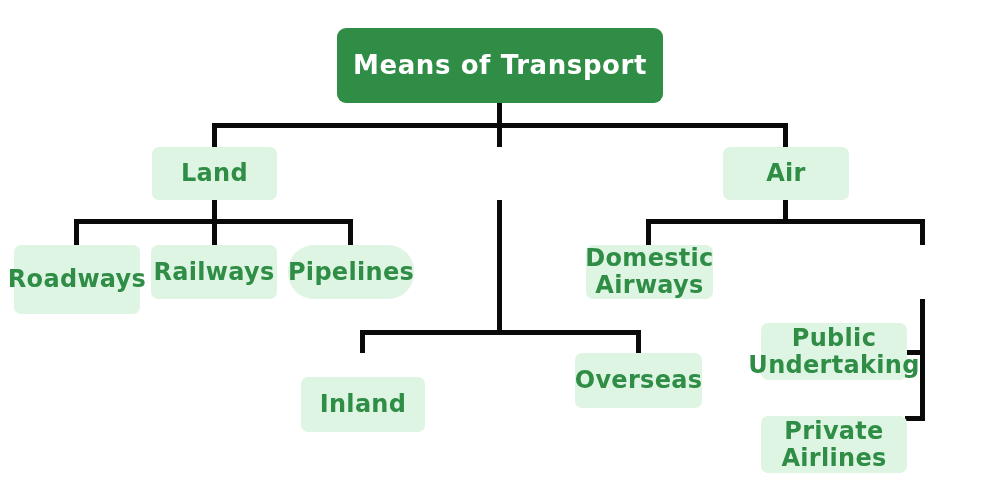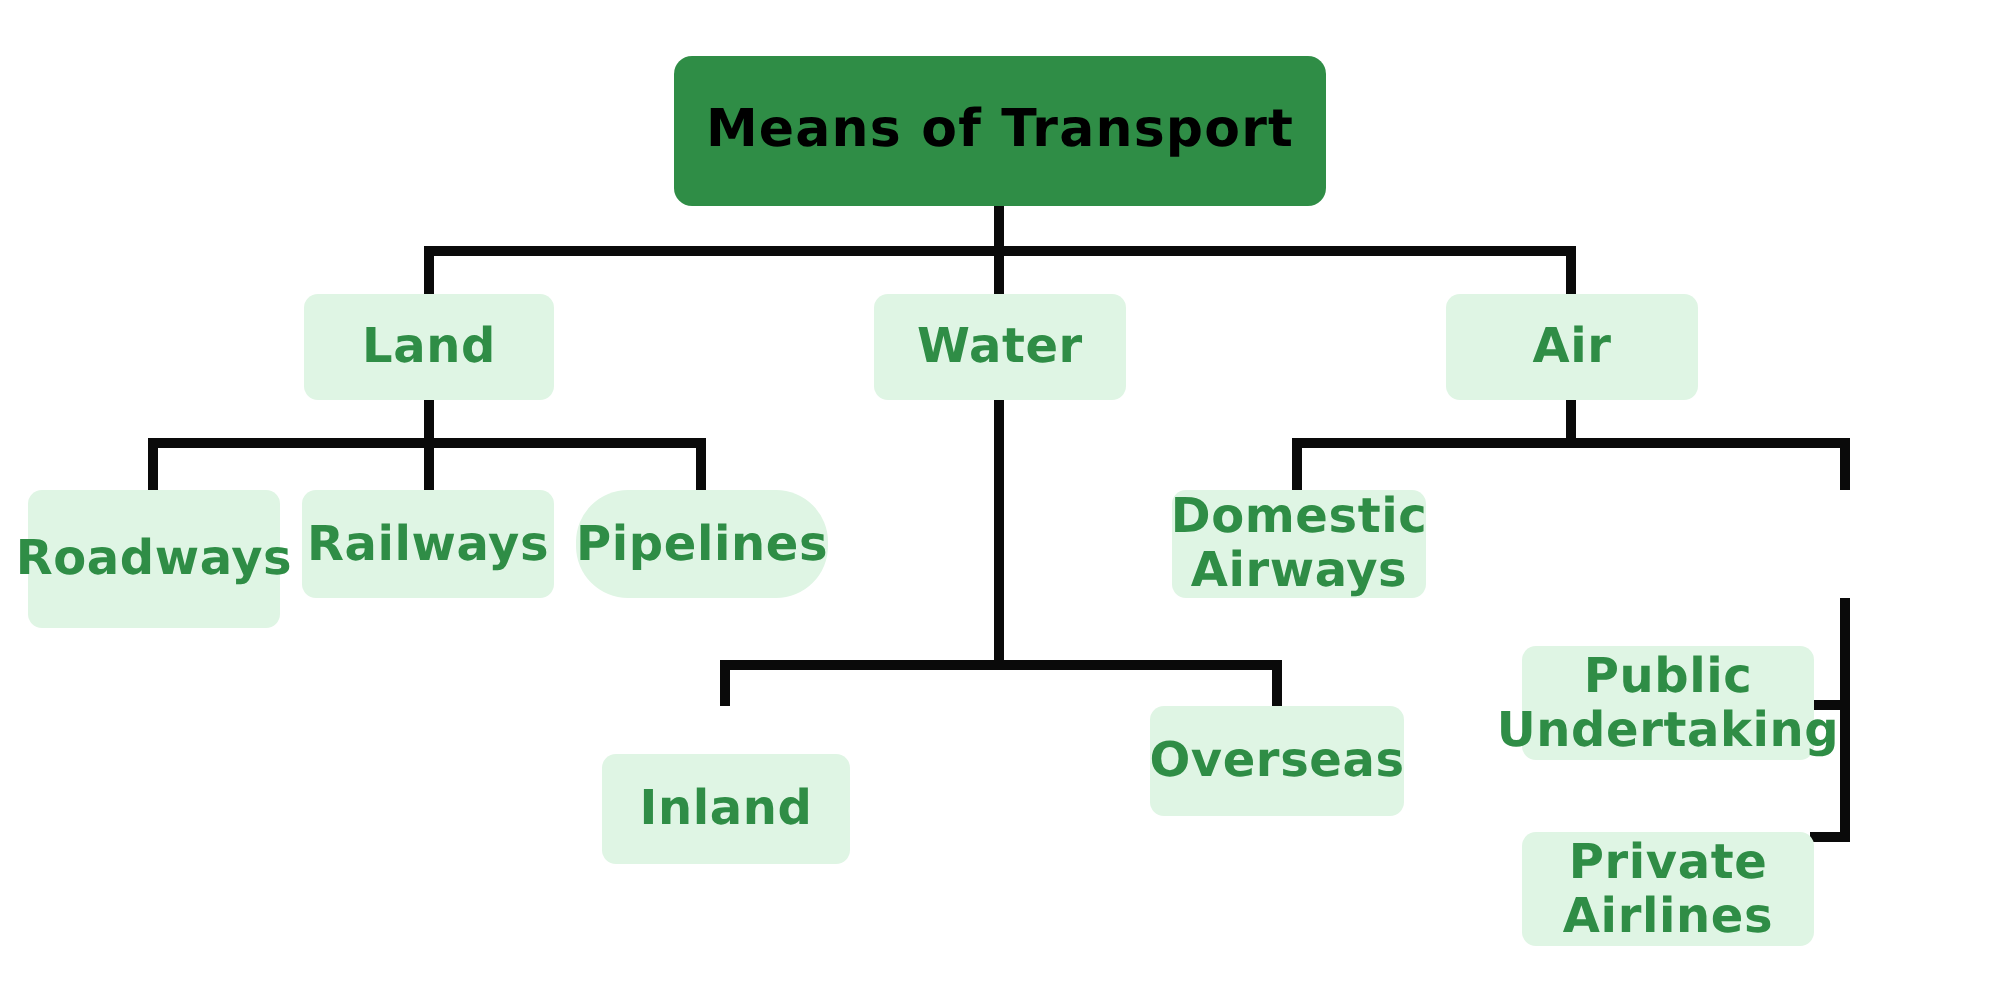--- a/index.html
+++ b/index.html
@@ -7,21 +7,21 @@
     position:relative;width:1000px;height:500px;background:#ffffff;overflow:hidden;
     font-family:"DejaVu Sans","Liberation Sans",sans-serif;
   }
   .node{
     position:absolute;display:flex;align-items:center;justify-content:center;
     text-align:center;background:var(--node-bg,#dff5e4);color:var(--node-text,#2f8d46);
     font-weight:bold;font-size:24px;line-height:1.12;border-radius:7px;
     letter-spacing:.3px;z-index:2;padding:0 2px;box-sizing:border-box;
   }
   .node.root{
-    background:var(--root-bg,#2f8d46);color:#000000;font-size:26px;
+    background:var(--root-bg,#2f8d46);color:#ffffff;font-size:26px;
     border-radius:9px;letter-spacing:.6px;
   }
   .line{position:absolute;background:var(--line,#0a0a0a);z-index:1;}
 
   
   .n-root{left:337px;top:28px;width:326px;height:75px;}
   .n-land{left:152px;top:147px;width:125px;height:53px;}
   .n-water{left:437px;top:147px;width:126px;height:53px;}
   .n-air{left:723px;top:147px;width:126px;height:53px;}
   .n-roadways{left:14px;top:245px;width:126px;height:69px;text-align:right;}
@@ -80,21 +80,20 @@
   <div class="line l-air-bar"></div>
   <div class="line l-drop-domestic"></div>
   <div class="line l-drop-international"></div>
   <div class="line l-intl-stem"></div>
   <div class="line l-stub-public"></div>
   <div class="line l-stub-private"></div>
 
   <div class="node root n-root">Means of Transport</div>
 
   <div class="node n-land">Land</div>
-  <div class="node n-water">Water</div>
   <div class="node n-air">Air</div>
 
   <div class="node n-roadways">Roadways</div>
   <div class="node n-railways">Railways</div>
   <div class="node n-pipelines">Pipelines</div>
 
   <div class="node n-inland">Inland</div>
   <div class="node n-overseas">Overseas</div>
 
   <div class="node n-domestic">Domestic Airways</div>

